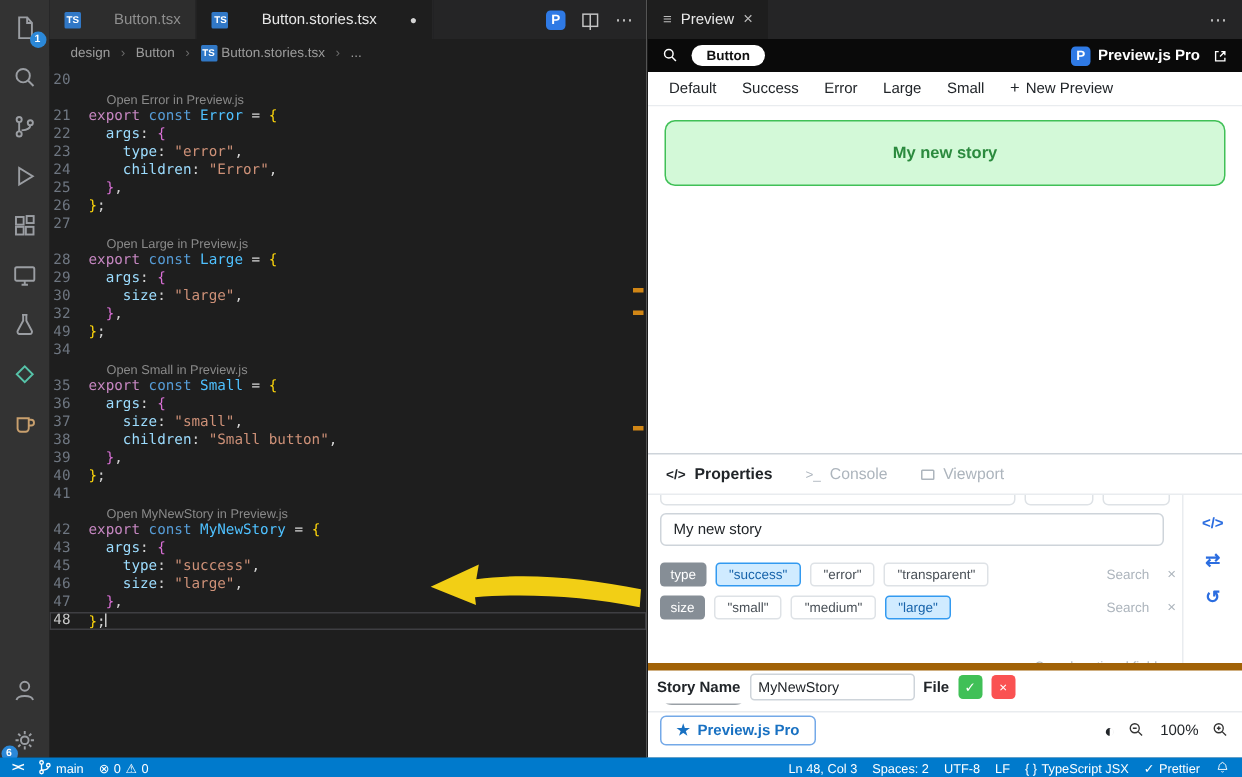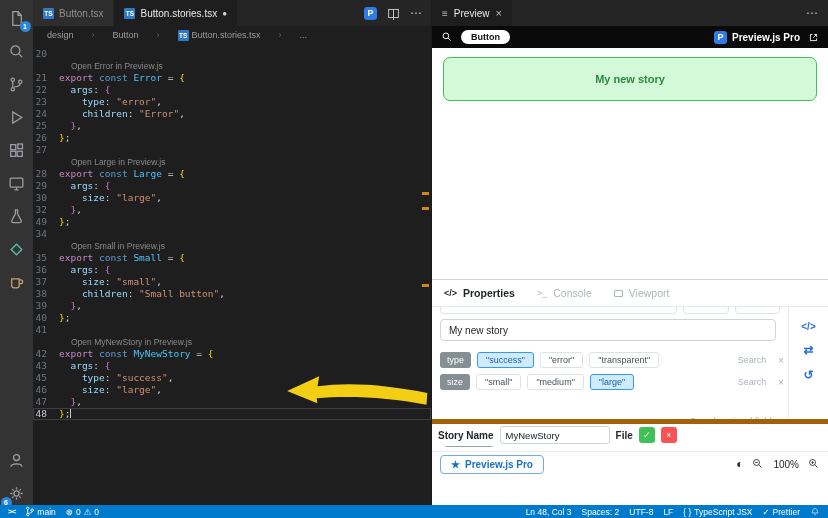--- a/index.html
+++ b/index.html
@@ -13,29 +13,29 @@
   .ab-icon.green{color:#56c2a8;}
   .ab-icon.tan{color:#c9a06e;}
   .ab-spacer{margin-top:auto;}
   .badge{position:absolute;background:#2b88d8;color:#fff;border-radius:50%;font-size:7px;width:11px;height:11px;line-height:11px;text-align:center;font-weight:bold;}
   .badge.tr{right:-2px;bottom:-2px;}
   .badge.bl{left:-4px;bottom:-3px;}
 
   
   .editor-group{position:absolute;left:33px;top:0;width:398px;bottom:13px;background:#1e1e1e;}
   .tabbar{height:26px;background:#252526;display:flex;align-items:stretch;}
-  .tab{display:flex;align-items:center;gap:5px;padding:0 10px;font-size:10px;background:#2d2d2d;color:#8f8f8f;border-right:1px solid #252526;cursor:pointer;}
+  .tab{display:flex;align-items:center;gap:22px;padding:0 10px;font-size:10px;background:#2d2d2d;color:#8f8f8f;border-right:1px solid #252526;cursor:pointer;}
   .tab.active{background:#1e1e1e;color:#e8e8e8;}
   .ts-icon{width:11px;height:11px;background:#3178c6;color:#fff;font-size:6.5px;font-weight:bold;display:flex;align-items:center;justify-content:center;border-radius:1px;flex:none;}
   .mod-dot{font-size:8px;color:#d4d4d4;}
   .tab-actions{margin-left:auto;display:flex;align-items:center;gap:10px;padding-right:9px;color:#c5c5c5;}
   .p-logo{width:13px;height:13px;border-radius:3px;background:#2f7ae5;color:#fff;font-weight:bold;font-size:9px;display:flex;align-items:center;justify-content:center;cursor:pointer;}
   .icon-btn{cursor:pointer;display:flex;align-items:center;}
   .ellipsis{font-size:12px;color:#c5c5c5;cursor:pointer;}
-  .breadcrumb{height:18px;display:flex;align-items:center;gap:18px;font-size:9px;color:#9d9d9d;padding-left:14px;background:#1e1e1e;}
+  .breadcrumb{height:18px;display:flex;align-items:center;gap:7px;font-size:9px;color:#9d9d9d;padding-left:14px;background:#1e1e1e;}
   .crumb{cursor:pointer;display:flex;align-items:center;gap:3px;}
   .crumb-sep{color:#6a6a6a;}
 
   .code-area{position:absolute;top:44px;left:0;right:0;bottom:0;padding-top:4px;overflow:hidden;}
   .code-row{display:flex;height:12px;line-height:12px;font-family:"DejaVu Sans Mono",monospace;font-size:9.5px;}
   .code-row.current{outline:1px solid #3e3e42;outline-offset:-1px;}
   .code-row.current .ln{color:#c6c6c6;}
   .ln{width:26px;text-align:right;padding-right:12px;color:#6e7681;flex:none;}
   .code-text{white-space:pre;}
   .current .code-text::after{content:"";display:inline-block;width:1px;height:10px;background:#c8c8c8;vertical-align:-1px;}
@@ -372,20 +372,33 @@
       <span class="filter-chip">Button</span>
       <span class="brand">
         <span class="p-logo">P</span>
         <span>Preview.js Pro</span>
       </span>
       <svg viewBox="0 0 16 16" width="11" height="11">
           <path d="M6.5 3.5H3.5v9h9V9.5M9 3.5h3.5V7M12.3 3.7L7.8 8.2"></path>
         </svg>
     </div>
 
+    <div class="variant-tabs">
+      <span id="variant-tabs-list" style="display:flex;gap:17px;">
+          <span class="variant-tab">Default</span>
+          <span class="variant-tab">Success</span>
+          <span class="variant-tab">Error</span>
+          <span class="variant-tab">Large</span>
+          <span class="variant-tab">Small</span>
+        </span>
+      <span class="new-preview">
+        <span class="plus">+</span>
+        <span>New Preview</span>
+      </span>
+    </div>
 
     <div class="preview-canvas">
       <button class="story-button">My new story</button>
     </div>
 
     <div class="props-tabbar">
       <span class="ptab active">
         <span class="ptab-icon">&lt;/&gt;</span>
         <span>Properties</span>
       </span>

